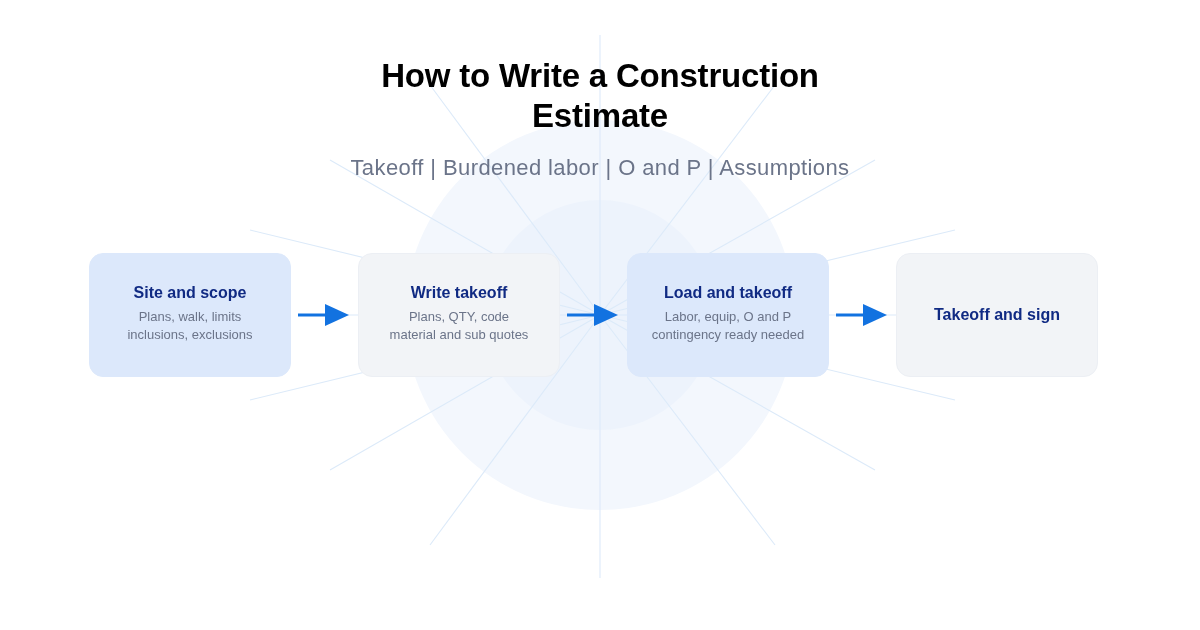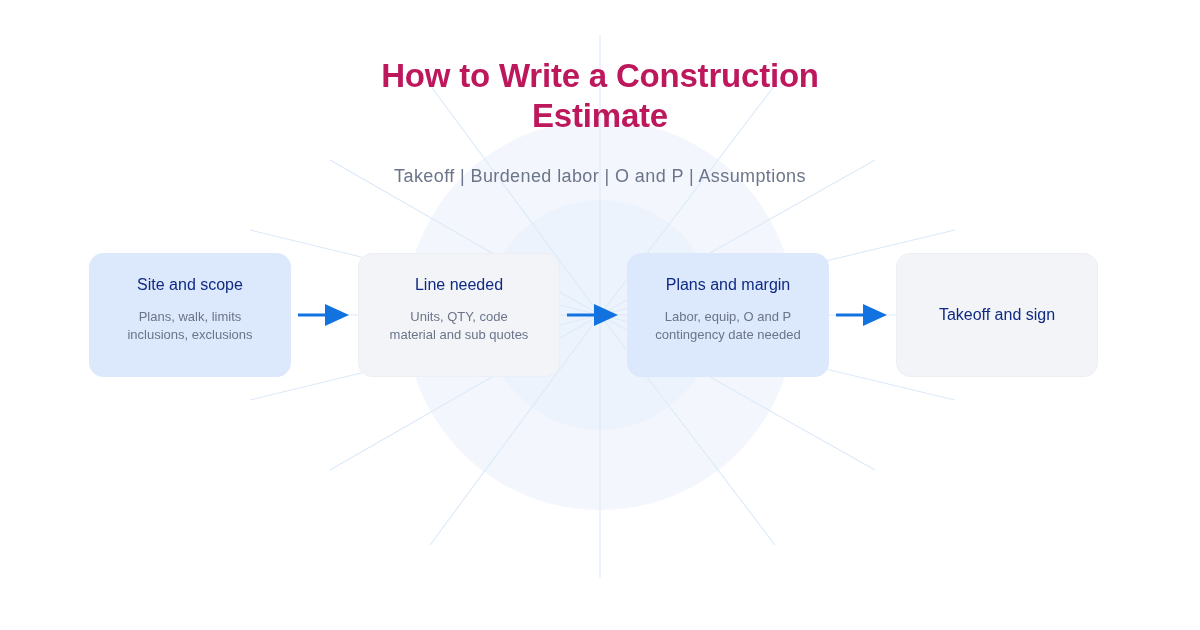--- a/index.html
+++ b/index.html
@@ -36,30 +36,30 @@
     width: 1200px;
     text-align: center;
     z-index: 3;
   }
   #page-title {
     margin: 0;
     padding-top: 56px;
     font-size: 33px;
     line-height: 40px;
     font-weight: bold;
-    color: #be185d;
+    color: #000000;
     letter-spacing: -0.2px;
     max-width: 560px;
     margin-left: auto;
     margin-right: auto;
   }
   #page-subtitle {
-    margin: 9px;
+    margin: 1px;
     padding-top: 20px;
-    font-size: 18px;
+    font-size: 22px;
     line-height: 22px;
     font-weight: normal;
     color: #6b7489;
     letter-spacing: 0.4px;
   }
   
   #flow-row {
     position: absolute;
     top: 253px;
     left: 89px;
@@ -84,33 +84,33 @@
   .flow-card.accent {
     background: #dce8fb;
     border: 1px solid #dce8fb;
   }
   .flow-card.neutral {
     background: #f2f4f7;
     border: 1px solid #eceff4;
   }
   .card-title {
     font-size: 16px;
-    font-weight: normal;
+    font-weight: bold;
     color: #102a83;
     line-height: 20px;
     text-align: center;
     margin: 0 0 1px 0;
   }
   .card-desc {
     font-size: 13px;
     font-weight: normal;
     color: #6b7489;
     line-height: 18px;
     text-align: center;
-    margin: 12px;
+    margin: 4px;
     white-space: pre-line;
   }
   .flow-arrow {
     flex: 0 0 auto;
     width: 67px;
     height: 28px;
     display: flex;
     align-items: center;
     justify-content: center;
   }
@@ -157,36 +157,36 @@
     </div>
 
     <div class="flow-arrow">
       <svg width="56" height="26" viewBox="0 0 56 26" xmlns="http://www.w3.org/2000/svg" aria-hidden="true">
         <line x1="1" y1="13" x2="30" y2="13" stroke="#1272e0" stroke-width="3"></line>
         <polygon points="28,2 52,13 28,24" fill="#1272e0"></polygon>
       </svg>
     </div>
 
     <div class="flow-card neutral">
-      <div class="card-title">Line needed</div>
-      <div class="card-desc">Units, QTY, code
+      <div class="card-title">Write takeoff</div>
+      <div class="card-desc">Plans, QTY, code
 material and sub quotes</div>
     </div>
 
     <div class="flow-arrow">
       <svg width="56" height="26" viewBox="0 0 56 26" xmlns="http://www.w3.org/2000/svg" aria-hidden="true">
         <line x1="1" y1="13" x2="30" y2="13" stroke="#1272e0" stroke-width="3"></line>
         <polygon points="28,2 52,13 28,24" fill="#1272e0"></polygon>
       </svg>
     </div>
 
     <div class="flow-card accent">
-      <div class="card-title">Plans and margin</div>
+      <div class="card-title">Load and takeoff</div>
       <div class="card-desc">Labor, equip, O and P
-contingency date needed</div>
+contingency ready needed</div>
     </div>
 
     <div class="flow-arrow">
       <svg width="56" height="26" viewBox="0 0 56 26" xmlns="http://www.w3.org/2000/svg" aria-hidden="true">
         <line x1="1" y1="13" x2="30" y2="13" stroke="#1272e0" stroke-width="3"></line>
         <polygon points="28,2 52,13 28,24" fill="#1272e0"></polygon>
       </svg>
     </div>
 
     <div class="flow-card neutral">

